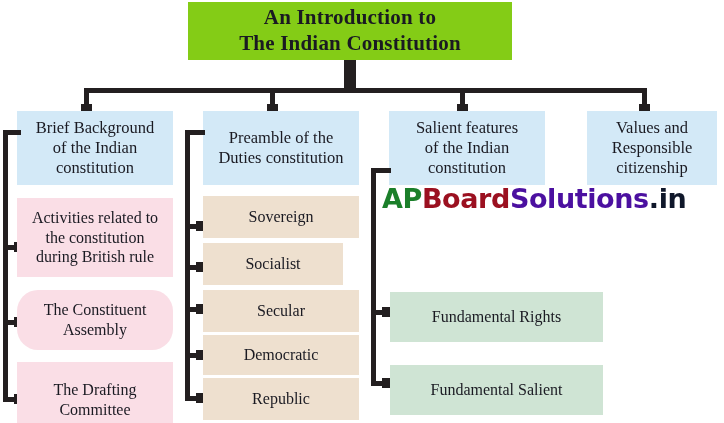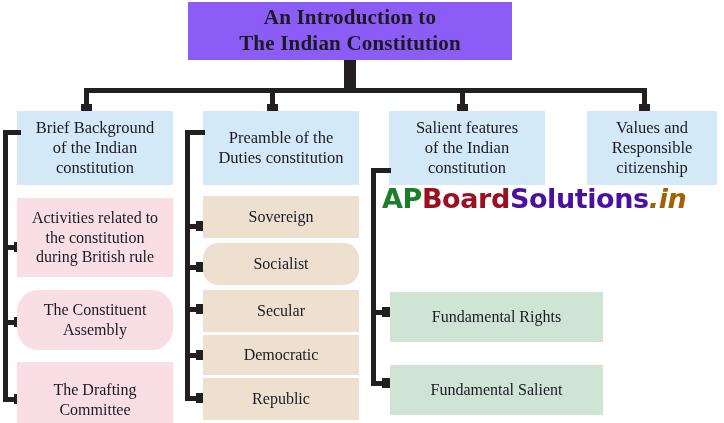--- a/index.html
+++ b/index.html
@@ -60,21 +60,21 @@
     white-space: nowrap;
     z-index: 40;
   }
   #watermark span { display: inline; }
 </style>
 </head>
 <body>
 
 <div id="canvas">
 
-  <div class="box title-box" style="left:188px; top:2px; width:324px; height:58px; background:#8b5cf6;">An Introduction to
+  <div class="box title-box" style="left:188px; top:2px; width:324px; height:58px; background:#84cc16;">An Introduction to
 The Indian Constitution</div>
 
   <div class="connector" style="left:344px; top:60px; width:12px; height:30px;"></div>
   <div class="connector" style="left:84px; top:88px; width:563px; height:5px;"></div>
 
   <div class="connector" style="left:84px; top:88px; width:5px; height:24px;"></div>
   <div class="arrowhead" style="left:81px; top:104px; width:11px; height:10px;"></div>
 
   <div class="connector" style="left:270px; top:88px; width:5px; height:24px;"></div>
   <div class="arrowhead" style="left:267px; top:104px; width:11px; height:10px;"></div>
@@ -124,21 +124,21 @@
   <div class="stub" style="left:185px; top:307px; width:18px; height:5px;"></div>
   <div class="arrowhead" style="left:196px; top:304px; width:11px; height:10px;"></div>
 
   <div class="stub" style="left:185px; top:353px; width:18px; height:5px;"></div>
   <div class="arrowhead" style="left:196px; top:350px; width:11px; height:10px;"></div>
 
   <div class="stub" style="left:185px; top:396px; width:18px; height:5px;"></div>
   <div class="arrowhead" style="left:196px; top:393px; width:11px; height:10px;"></div>
 
   <div class="box leaf-box" style="left:203px; top:196px; width:156px; height:42px; background:#eee0cf;">Sovereign</div>
-  <div class="box leaf-box" style="left:203px; top:243px; width:156px; height:42px; background:#eee0cf;border-radius:15px;">Socialist</div>
+  <div class="box leaf-box" style="left:203px; top:243px; width:140px; height:42px; background:#eee0cf;">Socialist</div>
   <div class="box leaf-box" style="left:203px; top:290px; width:156px; height:42px; background:#eee0cf;">Secular</div>
   <div class="box leaf-box" style="left:203px; top:335px; width:156px; height:40px; background:#eee0cf;">Democratic</div>
   <div class="box leaf-box" style="left:203px; top:378px; width:156px; height:42px; background:#eee0cf;">Republic</div>
 
   <div class="box head-box" style="left:389px; top:111px; width:156px; height:74px; background:#d3e9f7;">Salient features
 of the Indian
 constitution</div>
 
   <div class="connector" style="left:371px; top:168px; width:20px; height:5px;"></div>
   <div class="connector" style="left:371px; top:168px; width:5px; height:218px;"></div>
@@ -150,16 +150,16 @@
   <div class="arrowhead" style="left:382px; top:378px; width:11px; height:10px;"></div>
 
   <div class="box leaf-box" style="left:390px; top:292px; width:213px; height:50px; background:#cfe4d4;">Fundamental Rights</div>
   <div class="box leaf-box" style="left:390px; top:365px; width:213px; height:50px; background:#cfe4d4;">Fundamental Salient</div>
 
   <div class="box head-box" style="left:587px; top:111px; width:130px; height:74px; background:#d3e9f7;">Values and
 Responsible
 citizenship</div>
 
   <div id="watermark">
-    <span style="color:#1b7f2a;margin-top:30px;">AP</span><span style="color:#9b1020;">Board</span><span style="color:#4b10a0;">Solutions</span><span style="color:#a16207;font-style:italic;">.in</span>
+    <span style="color:#1b7f2a;margin-top:30px;">AP</span><span style="color:#9b1020;">Board</span><span style="color:#4b10a0;">Solutions</span><span style="color:#0f172a;">.in</span>
   </div>
 
 </div>
 
 </body></html>

